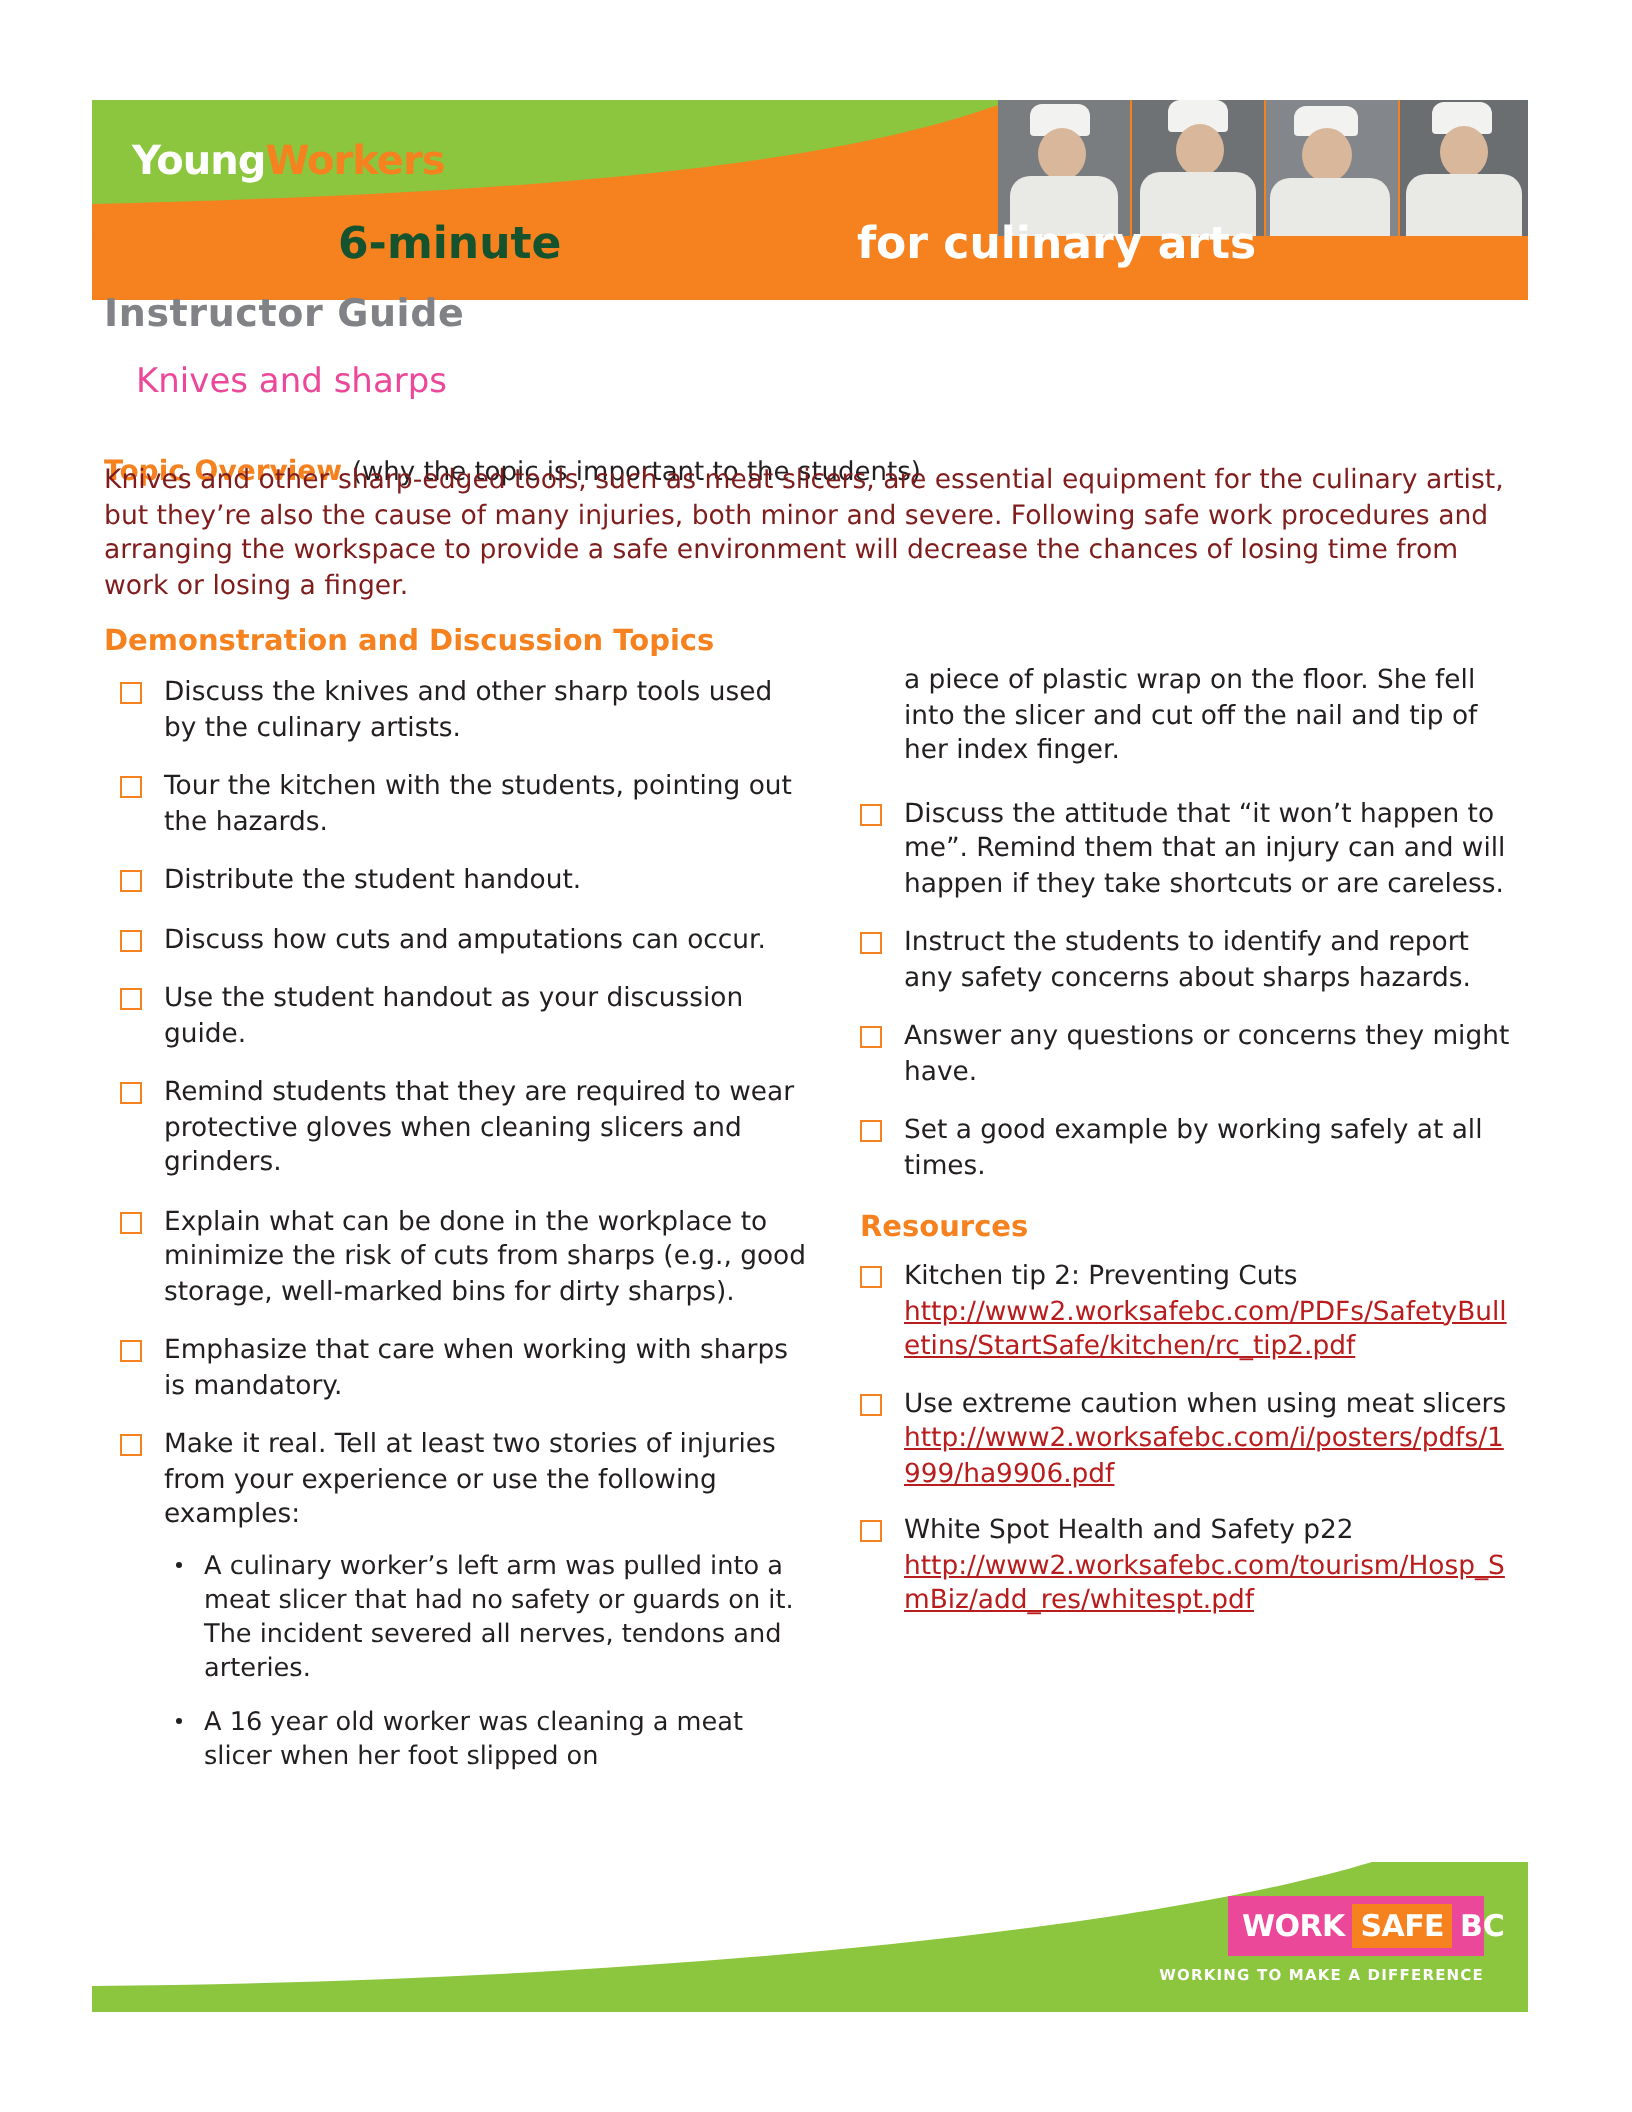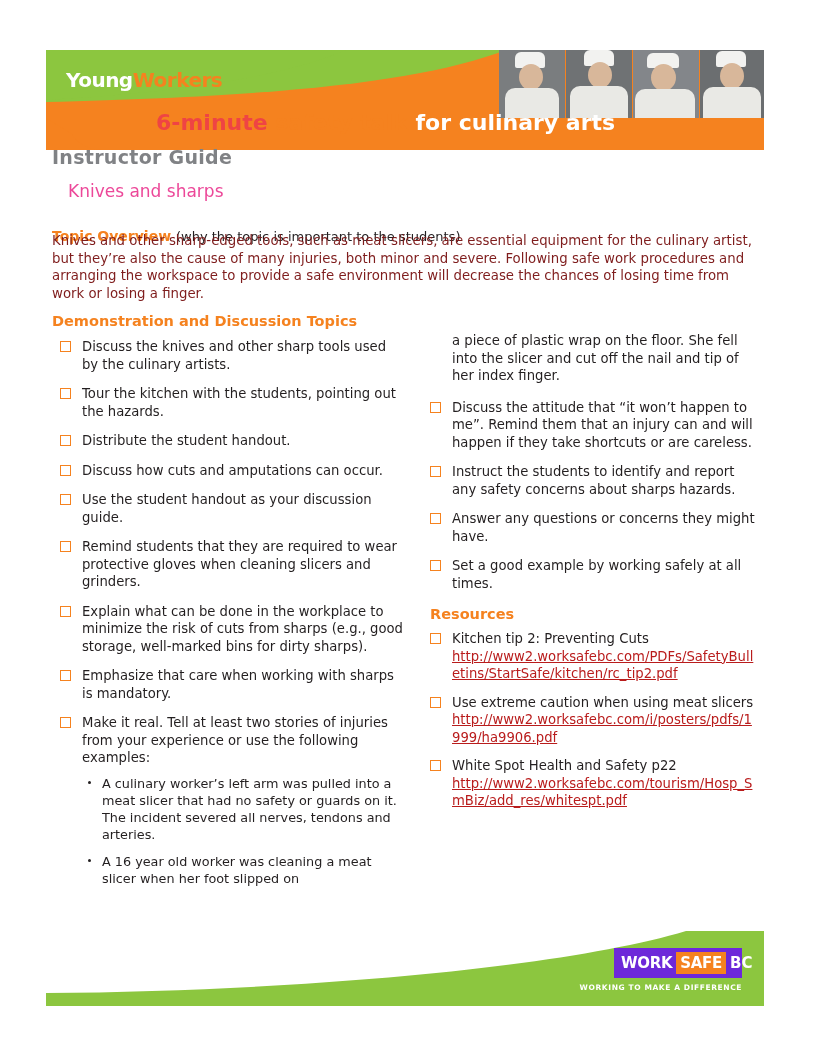--- a/index.html
+++ b/index.html
@@ -51,21 +51,21 @@
 
   .banner-sub {
     position: absolute;
     left: 110px;
     top: 60px;
     font-size: 22px;
     font-weight: bold;
     z-index: 5;
     white-space: nowrap;
   }
-  .banner-sub .six { color: #ef4444; }
+  .banner-sub .six { color: #14532d; margin-left: 13px; }
   .banner-sub .safety { color: #f5821f; }
   .banner-sub .rest { color: #ffffff; }
 
   .photo-strip {
     position: absolute;
     right: 0;
     top: 0;
     width: 265px;
     height: 68px;
     overflow: hidden;
@@ -238,21 +238,21 @@
     width: 718px;
     height: 75px;
     overflow: hidden;
   }
   .wsbc-logo {
     position: absolute;
     right: 22px;
     bottom: 28px;
     width: 128px;
     height: 30px;
-    background: #6d28d9;
+    background: #ec4899;
     display: flex;
     align-items: center;
     z-index: 5;
   }
   .wsbc-work {
     color: #ffffff;
     font-weight: bold;
     font-size: 15px;
     padding-left: 7px;
     letter-spacing: -0.3px;

